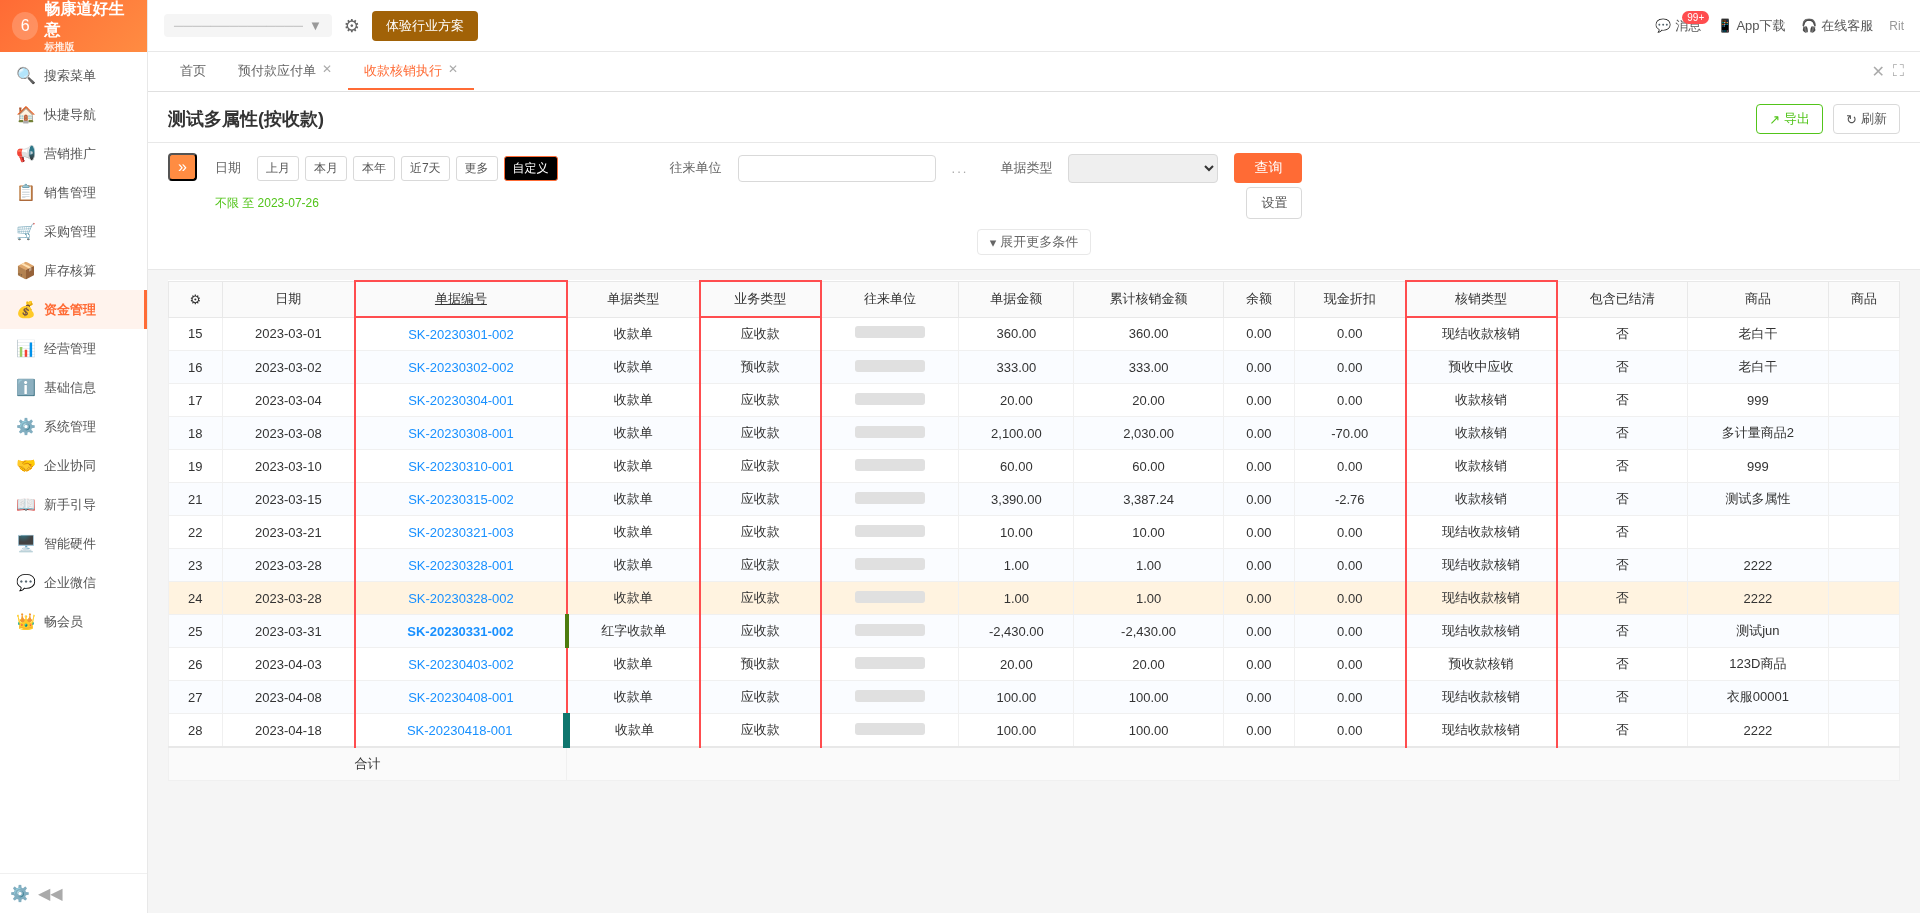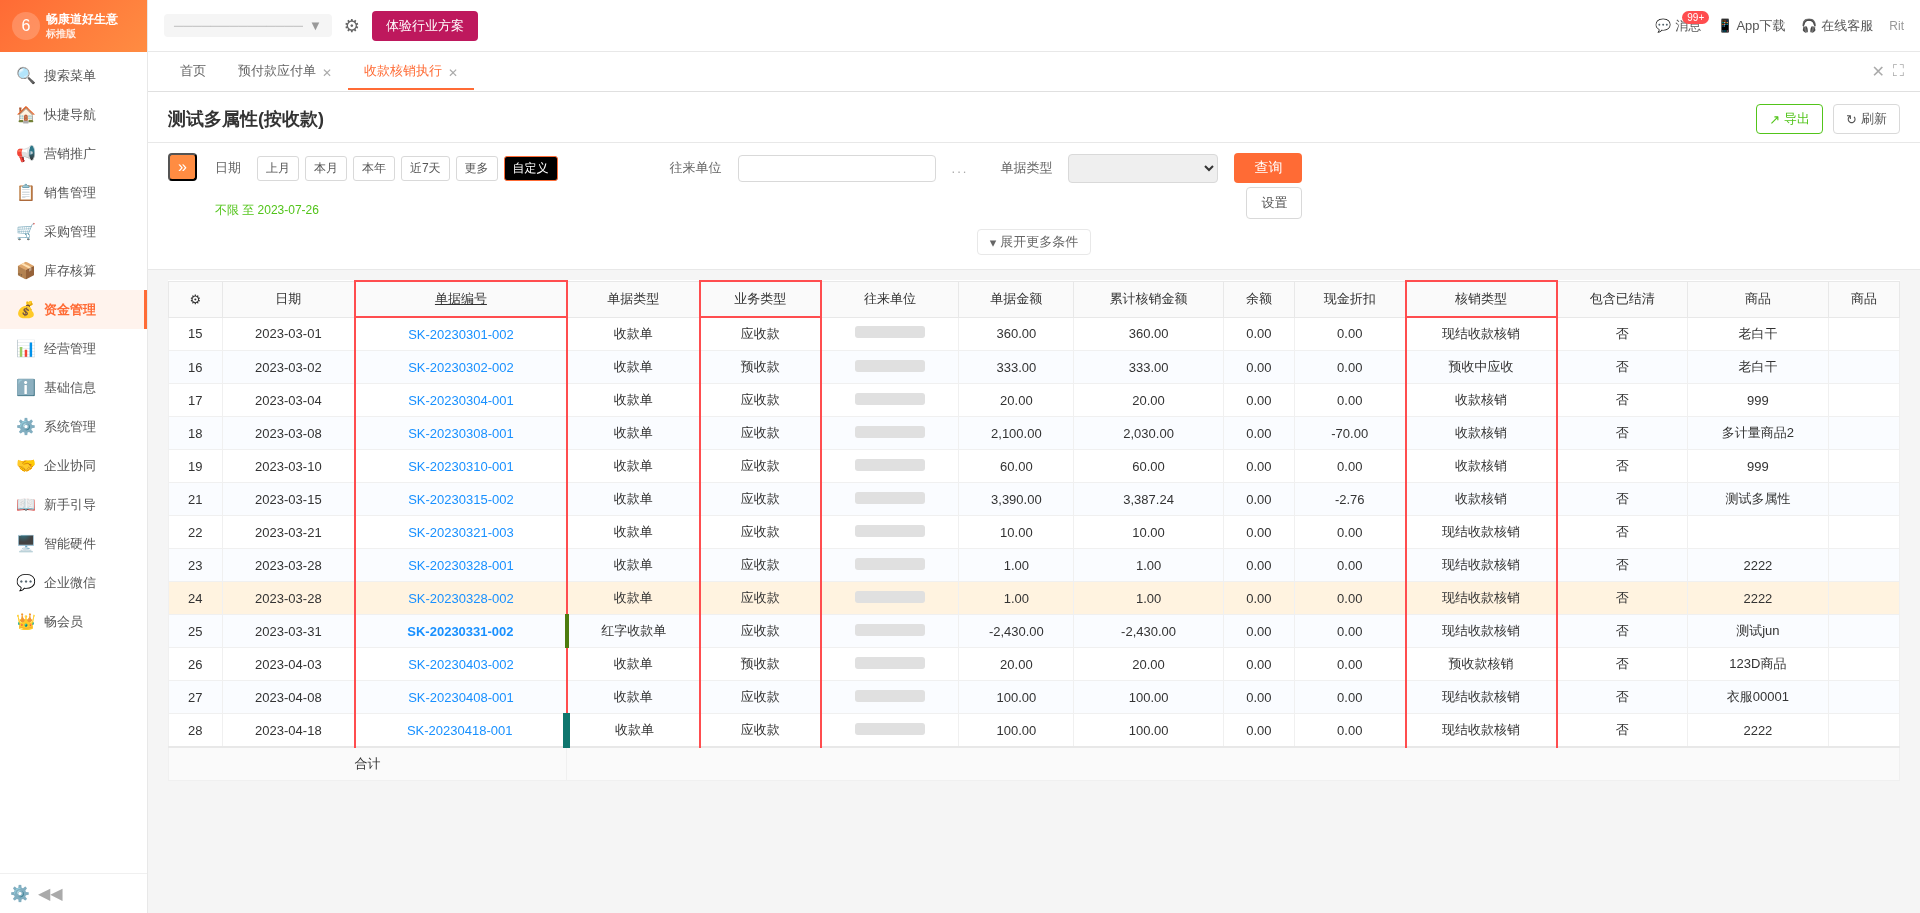--- a/index.html
+++ b/index.html
@@ -2,45 +2,45 @@
 <html><head>
   <meta charset="utf-8">
   <style>
     * { box-sizing: border-box; margin: 0; padding: 0; font-family: 'Microsoft YaHei', Arial, sans-serif; font-size: 13px; }
     body { display: flex; height: 913px; overflow: hidden; background: #f5f5f5; }
 
     
     .sidebar { width: 148px; background: #fff; border-right: 1px solid #e8e8e8; display: flex; flex-direction: column; height: 100%; flex-shrink: 0; }
     .sidebar-logo { padding: 10px 12px; background: linear-gradient(135deg, #ff6b35, #ff8c42); color: #fff; display: flex; align-items: center; gap: 6px; height: 52px; }
     .sidebar-logo-icon { width: 28px; height: 28px; background: #fff3; border-radius: 50%; display: flex; align-items: center; justify-content: center; font-size: 16px; }
-    .sidebar-logo-text { font-size: 12px; font-weight: bold; line-height: 1.3; }
+    .sidebar-logo-text { font-size: 16px; font-weight: bold; line-height: 1.3; }
     .sidebar-nav { flex: 1; overflow-y: auto; padding: 4px 0; }
     .sidebar-item { display: flex; align-items: center; gap: 8px; padding: 10px 16px; cursor: pointer; color: #555; transition: background 0.2s; }
     .sidebar-item.active { background: #fff3ed; color: #ff6b35; font-weight: bold; border-right: 3px solid #ff6b35; }
     .sidebar-item-icon { font-size: 16px; width: 20px; text-align: center; }
     .sidebar-bottom { padding: 10px; display: flex; align-items: center; gap: 8px; border-top: 1px solid #f0f0f0; }
     .sidebar-bottom-icon { font-size: 16px; color: #aaa; cursor: pointer; }
 
     
     .main { flex: 1; display: flex; flex-direction: column; overflow: hidden; }
 
     
     .topbar { height: 52px; background: #fff; border-bottom: 1px solid #e8e8e8; display: flex; align-items: center; padding: 0 16px; gap: 12px; }
     .topbar-address { background: #f5f5f5; border-radius: 4px; padding: 4px 10px; color: #999; font-size: 12px; min-width: 160px; display: flex; align-items: center; gap: 6px; }
     .topbar-gear { font-size: 18px; color: #666; cursor: pointer; }
-    .topbar-btn-solution { background: #be185d; color: #fff; border: none; border-radius: 4px; padding: 6px 14px; cursor: pointer; font-size: 13px; }
+    .topbar-btn-solution { background: #a16207; color: #fff; border: none; border-radius: 4px; padding: 6px 14px; cursor: pointer; font-size: 13px; }
     .topbar-right { margin-left: auto; display: flex; align-items: center; gap: 16px; color: #555; font-size: 13px; }
     .topbar-msg { display: flex; align-items: center; gap: 4px; cursor: pointer; position: relative; }
     .topbar-badge { background: #ff4d4f; color: #fff; font-size: 10px; border-radius: 10px; padding: 1px 5px; position: absolute; top: -6px; right: -8px; }
     .topbar-link { cursor: pointer; color: #555; }
     .topbar-user { color: #999; font-size: 12px; }
 
     
     .tabs { display: flex; align-items: center; background: #fff; border-bottom: 1px solid #e0e0e0; padding: 0 16px; height: 40px; }
-    .tab { padding: 8px 16px; cursor: pointer; color: #666; border-bottom: 2px solid transparent; display: flex; align-items: flex-end; gap: 6px; font-size: 13px; }
+    .tab { padding: 8px 16px; cursor: pointer; color: #666; border-bottom: 2px solid transparent; display: flex; align-items: flex-start; gap: 6px; font-size: 13px; }
     .tab.active { color: #ff6b35; border-bottom: 2px solid #ff6b35; font-weight: 500; }
     .tab-close { font-size: 12px; color: #aaa; cursor: pointer; }
     .tabs-right { margin-left: auto; display: flex; gap: 8px; }
     .tabs-right-icon { font-size: 16px; color: #aaa; cursor: pointer; }
 
     
     .page { flex: 1; overflow: hidden; display: flex; flex-direction: column; padding: 0; background: #f5f5f5; }
     .page-header { background: #fff; padding: 12px 20px 8px; border-bottom: 1px solid #e8e8e8; display: flex; align-items: center; justify-content: space-between; }
     .page-title { font-size: 18px; font-weight: bold; color: #333; }
     .page-header-right { display: flex; gap: 10px; }
@@ -238,21 +238,21 @@
             <span class="filter-label">往来单位</span>
             <input class="filter-input" style="min-width: 180px;">
             <span class="filter-ellipsis">...</span>
             <span style="flex:1;"></span>
             <span class="filter-label">单据类型</span>
             <select class="filter-select">
               <option></option>
             </select>
             <button class="btn-query">查询</button>
           </div>
-          <div style="display:flex; align-items:flex-end; gap:8px; margin-top:4px;">
+          <div style="display:flex; align-items:center; gap:8px; margin-top:4px;">
             <span class="filter-date-range">不限 至 2023-07-26</span>
             <span style="flex:1;"></span>
             <button class="btn-setting">设置</button>
           </div>
         </div>
       </div>
       <div class="filter-expand" style="margin-top:6px;">
         <button class="filter-expand-btn">
           <span>▾</span>
           <span>展开更多条件</span>

